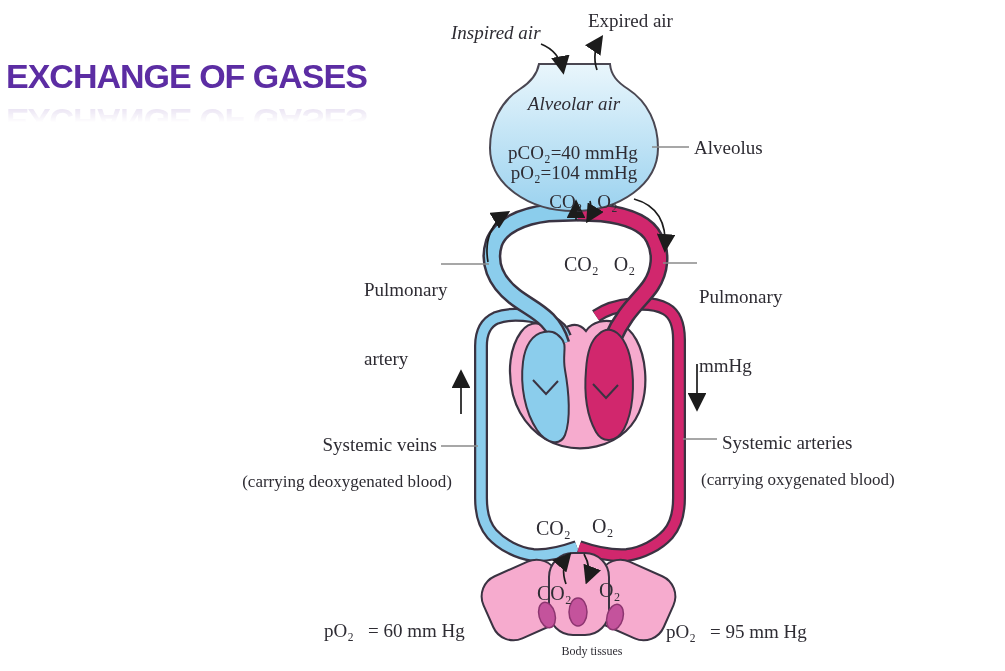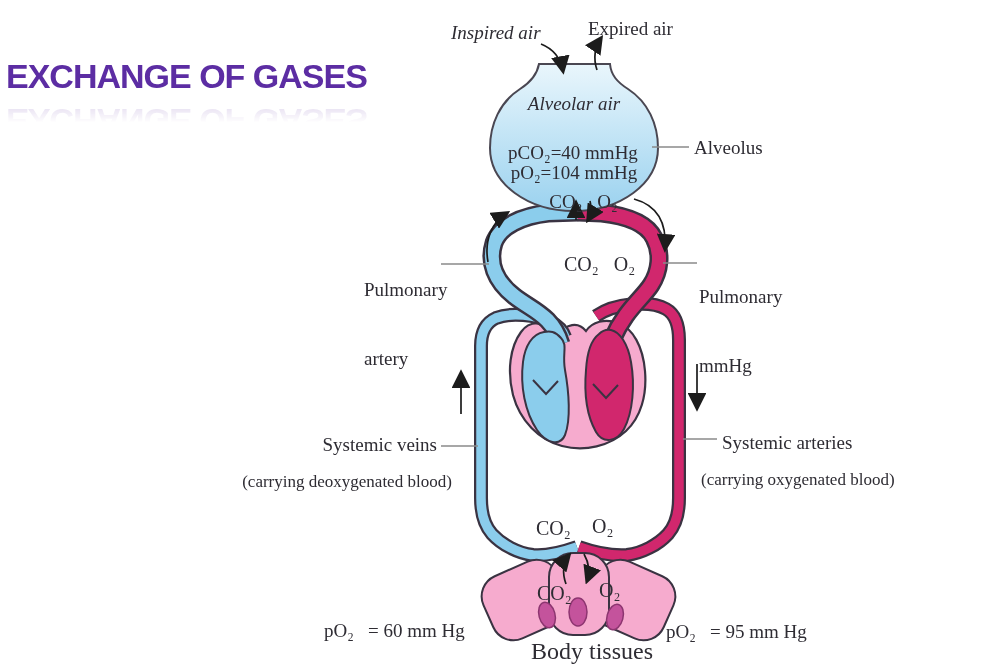--- a/index.html
+++ b/index.html
@@ -117,21 +117,21 @@
     <path class="thin-arrow" marker-end="url(#ah)" d="M634,199 C656,205 667,222 665,249"></path>
     <path class="thin-arrow" marker-end="url(#ah)" d="M461,414 L461,373"></path>
     <path class="thin-arrow" marker-end="url(#ah)" d="M697,364 L697,408"></path>
     <path class="thin-arrow" marker-end="url(#ah)" d="M576,220 L576,203"></path>
     <path class="thin-arrow" marker-end="url(#ah)" d="M590,201 C592,208 591,215 588,220"></path>
     <path class="thin-arrow" marker-end="url(#ah)" d="M566,584 C562,573 563,562 569,555"></path>
     <path class="thin-arrow" marker-end="url(#ah)" d="M584,554 C589,563 590,573 587,581"></path>
   </svg>
 
   <div class="lbl" style="left:451px;top:21px;font-style:italic;">Inspired air</div>
-  <div class="lbl" style="left:588px;top:9px;margin-top:8px;">Expired air</div>
+  <div class="lbl" style="left:588px;top:9px;">Expired air</div>
 
   <div class="lbl center" style="left:490px;top:92px;width:168px;font-style:italic;">Alveolar air</div>
   <div class="lbl center" style="left:490px;top:113px;width:168px;margin-top:48px;">pO₂=104 mmHg</div>
   <div class="lbl center" style="left:490px;top:141px;width:166px;">pCO₂=40 mmHg</div>
   <div class="lbl center" style="left:490px;top:167px;width:168px;">
     <span class="gasrow">
       <span>CO₂</span>
       <span>O₂</span>
     </span>
   </div>
@@ -165,15 +165,15 @@
 
   <div class="lbl values" style="left:324px;top:576px;">
     <div>pO₂   = 60 mm Hg</div>
     
   </div>
   <div class="lbl values" style="left:666px;top:577px;">
     <div>pO₂   = 95 mm Hg</div>
     
   </div>
 
-  <div class="lbl center" style="left:522px;top:640px;width:140px;font-size:24px;">Body tissues</div>
+  <div class="lbl center" style="left:522px;top:640px;width:140px;font-size:12px;">Body tissues</div>
 
 </div>
 
 </body></html>

